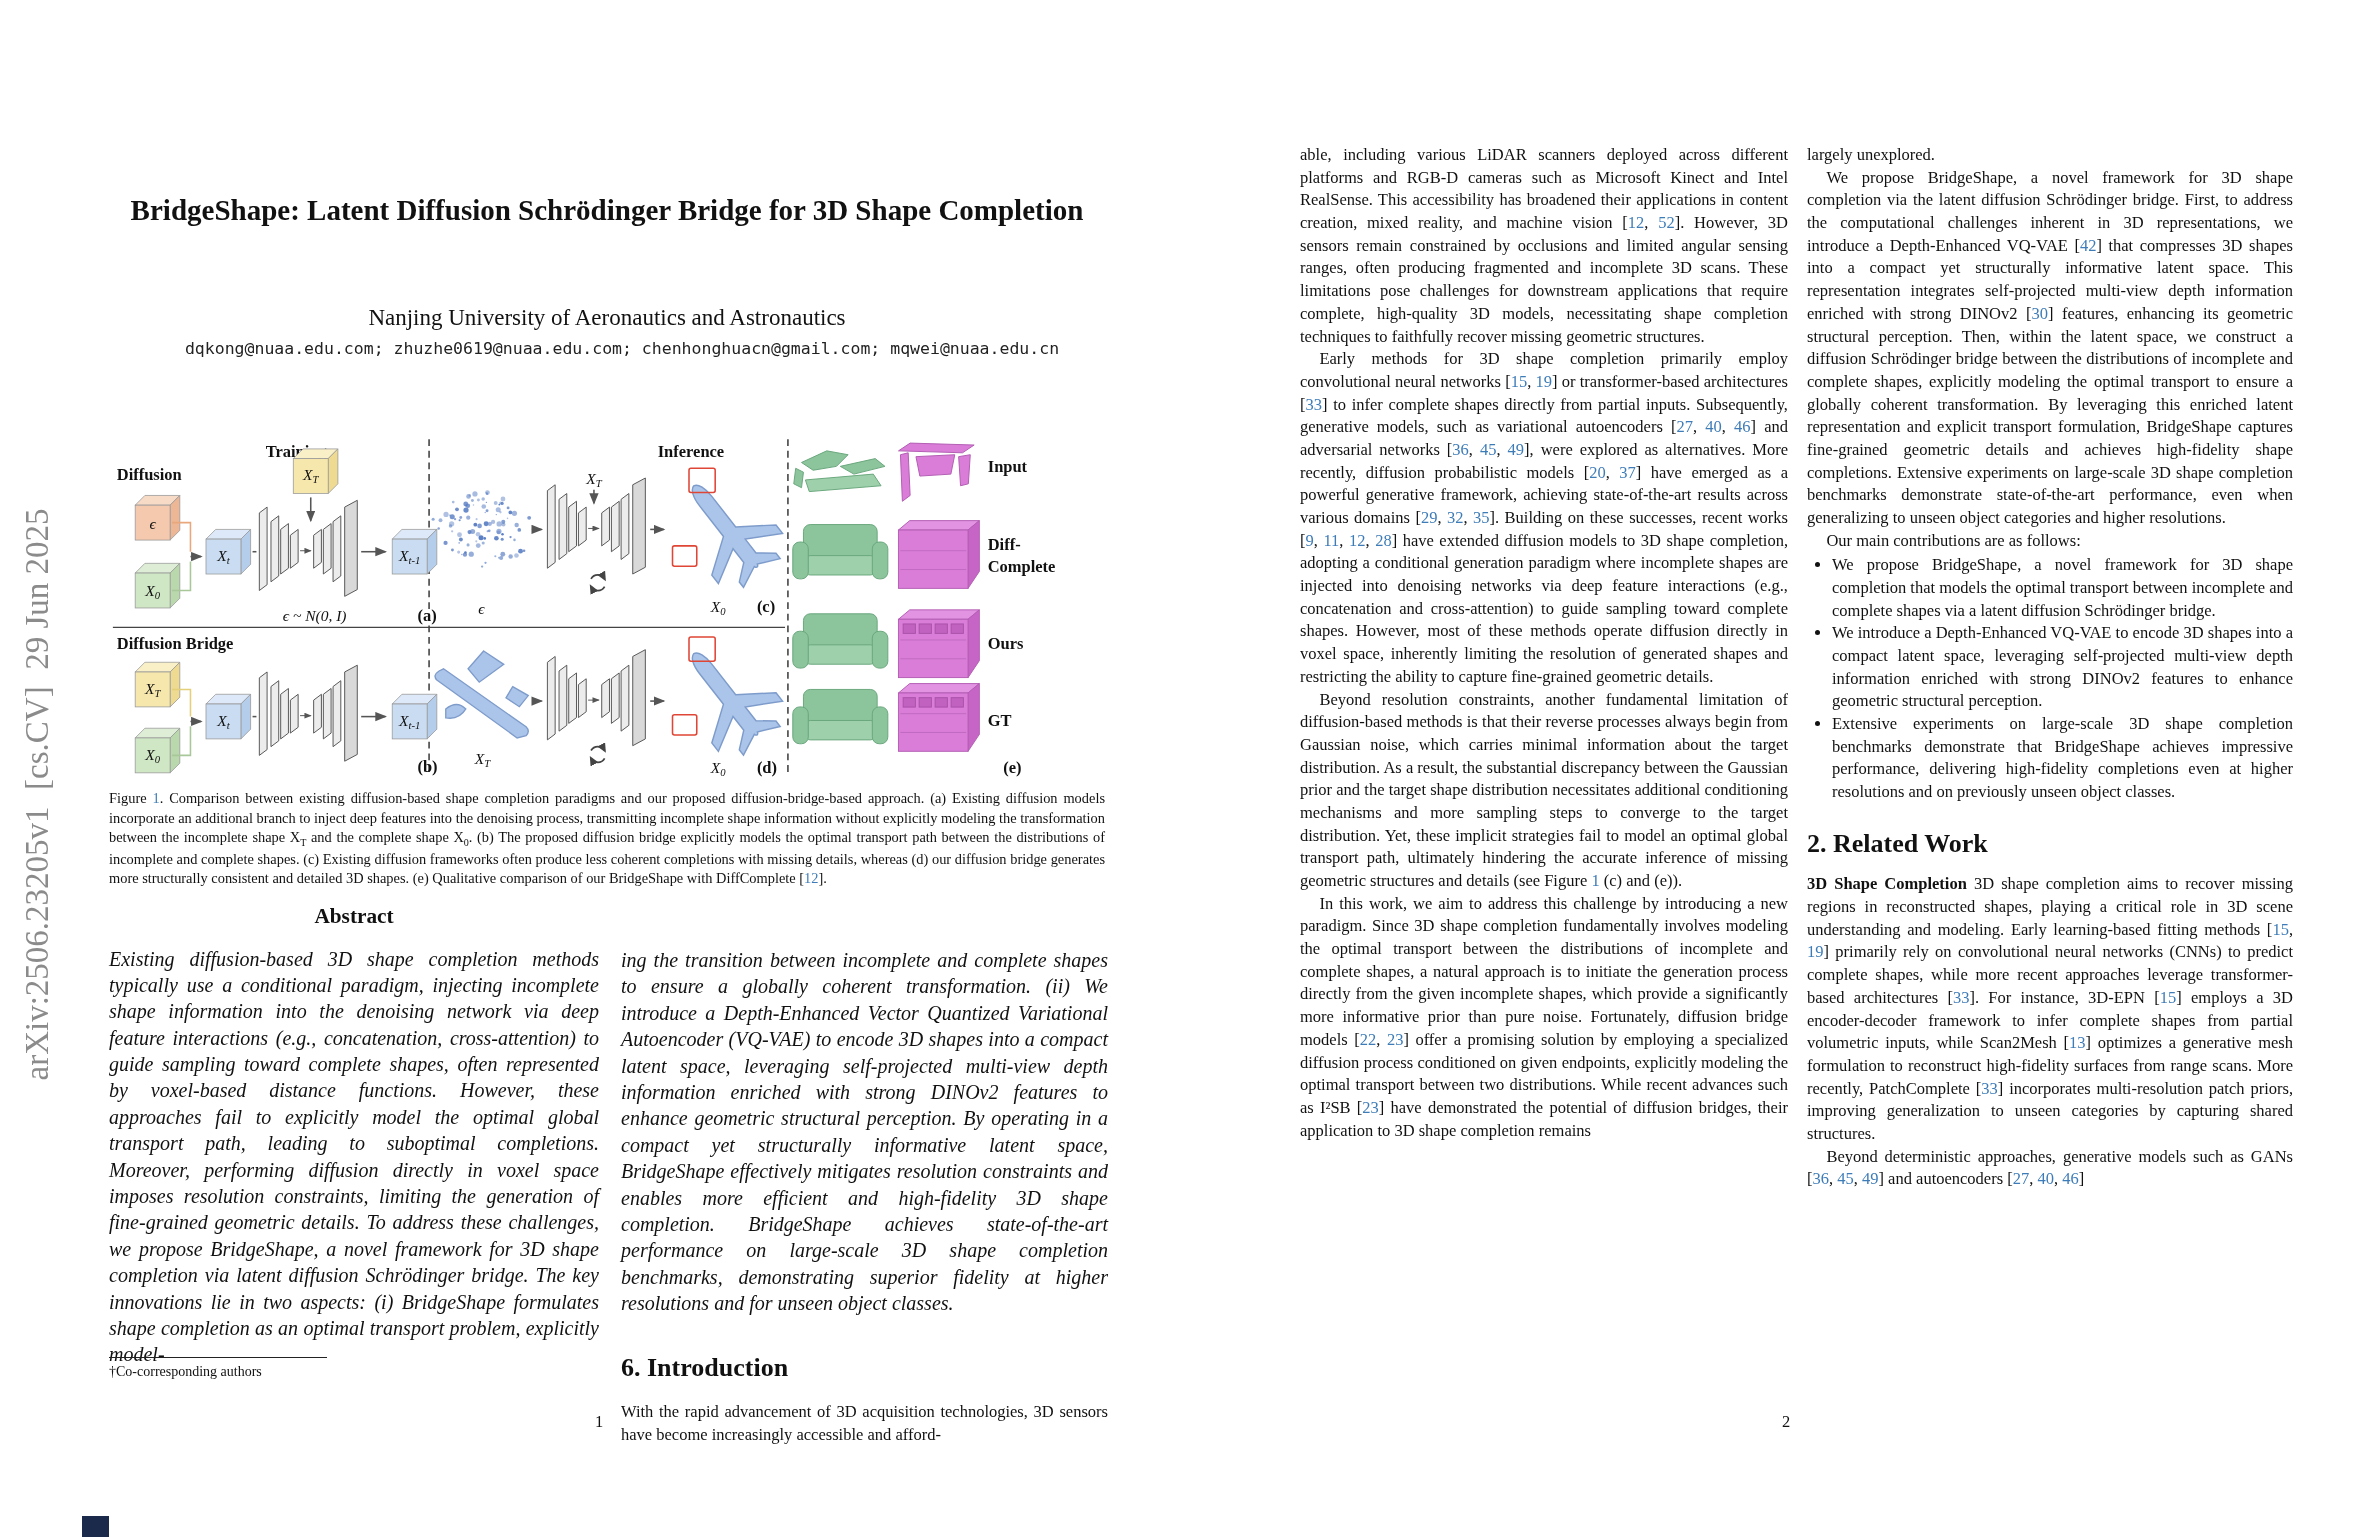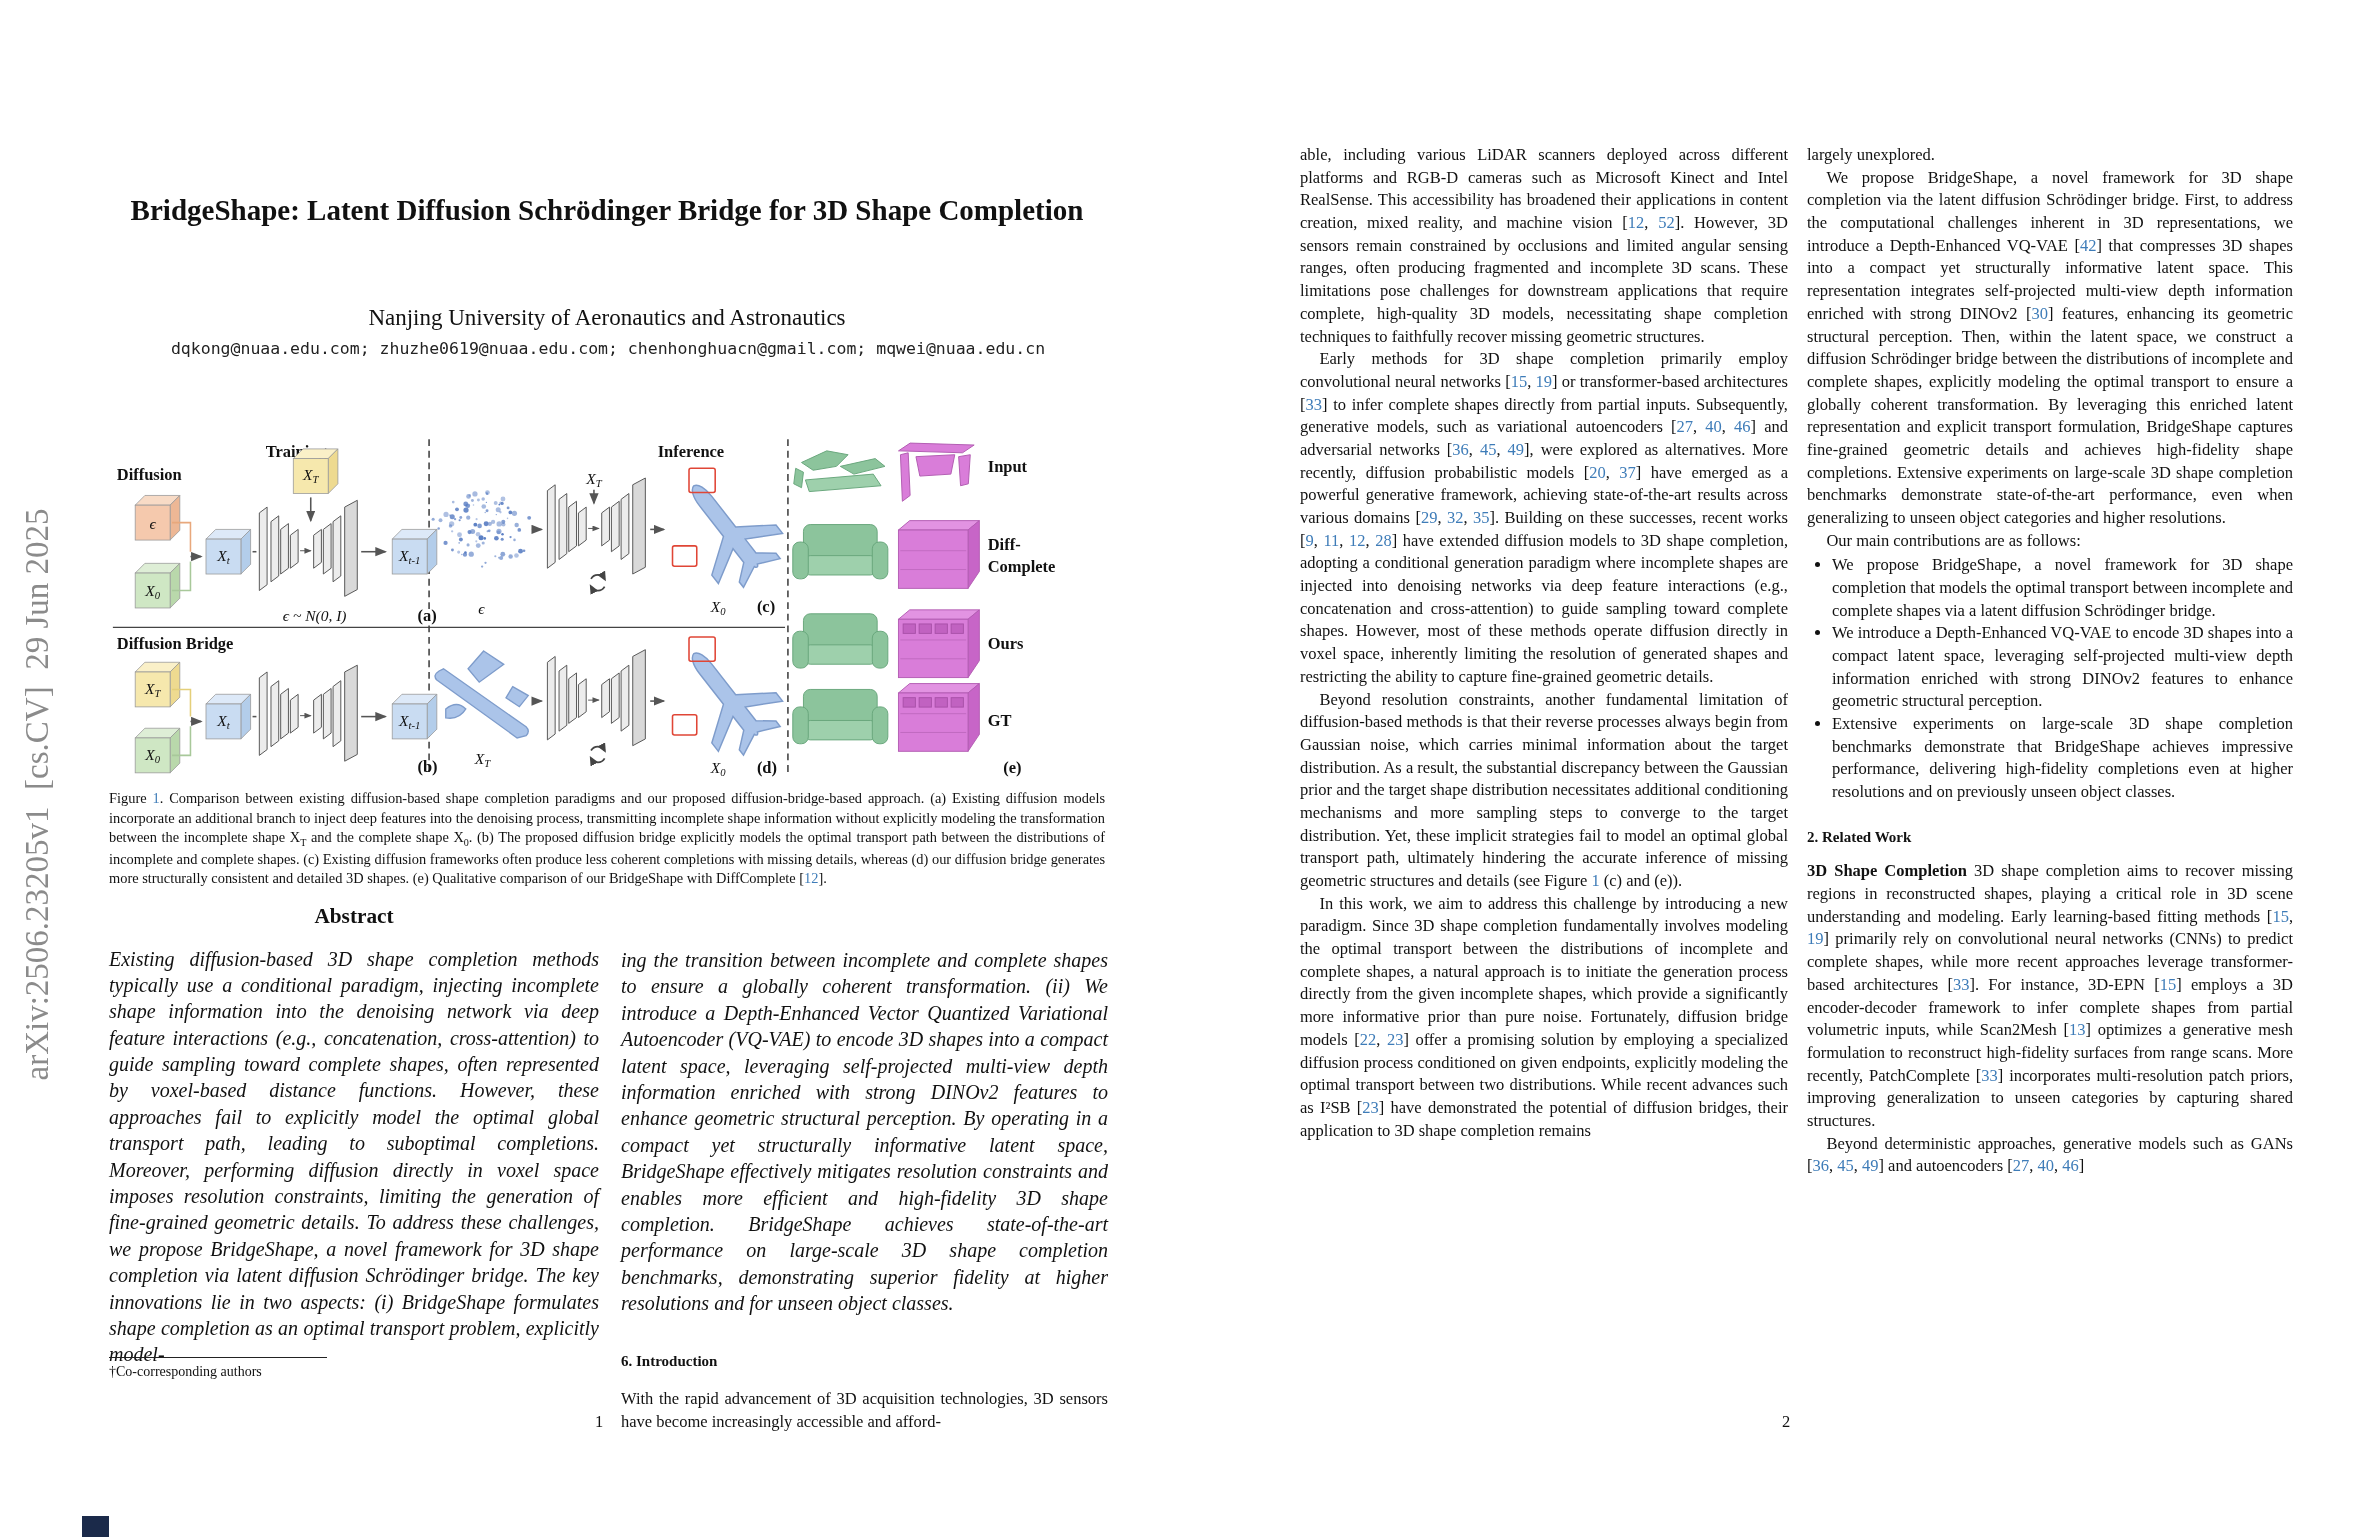--- a/index.html
+++ b/index.html
@@ -12,37 +12,37 @@
          text-align:center;font-size:33px;color:#8b8b8b;white-space:pre;
          font-family:"Liberation Serif",serif;}
 
   .blc{position:absolute;left:82px;top:1516px;width:27px;height:21.3px;background:#1b2a4a;}
 
   
   .title{position:absolute;left:109px;top:194px;width:996px;text-align:center;
          font-size:29px;font-weight:bold;}
   .authors{position:absolute;left:109px;top:273px;width:996px;text-align:center;font-size:23px;}
   .affil{position:absolute;left:109px;top:305px;width:996px;text-align:center;font-size:23px;}
-  .emails{position:absolute;left:110px;top:339px;width:996px;text-align:center;
+  .emails{position:absolute;left:124px;top:339px;width:996px;text-align:center;
           font-family:"DejaVu Sans Mono","Liberation Mono",monospace;font-size:16.5px;color:#222;}
 
   .figwrap{position:absolute;left:109px;top:437px;width:999px;height:340px;}
   .caption{position:absolute;left:109px;top:789px;width:996px;
            font-size:14.4px;line-height:1.36;text-align:justify;}
 
   .colA{position:absolute;left:109px;top:904px;width:490px;}
   .colB{position:absolute;left:621px;top:947px;width:487px;}
   .p2c1{position:absolute;left:1300px;top:144px;width:488px;}
   .p2c2{position:absolute;left:1807px;top:144px;width:486px;}
 
   p.body{margin:0;font-size:16.5px;line-height:1.375;text-align:justify;}
   p.body + p.body{text-indent:19.4px;}
   .abstract-text{font-style:italic;font-size:20px;line-height:1.32;text-align:justify;margin:0;}
   h2.abstract-h{text-align:center;font-size:21.3px;font-weight:bold;margin:0 0 16.5px 0;}
-  h3.section-h{font-size:15px;font-weight:bold;margin:37px 0 17.5px 0;}
+  h3.section-h{font-size:26px;font-weight:bold;margin:37px 0 17.5px 0;}
   .p2c2 h3.section-h{margin:25px 0 14.6px 0;}
 
   ul.contribs{margin:1.9px 0 0 0;padding-left:25px;}
   ul.contribs li{font-size:16.5px;line-height:1.375;text-align:justify;margin:0;}
 
   .fnrule{position:absolute;left:109px;top:1357px;width:218px;border-top:1.4px solid #222;}
   .footnote{position:absolute;left:109px;top:1364px;width:490px;font-size:14px;}
 
   .pagenum{position:absolute;top:1412px;font-size:16.5px;transform:translateX(-50%);}
   #pn1{left:599px;} #pn2{left:1786px;}

